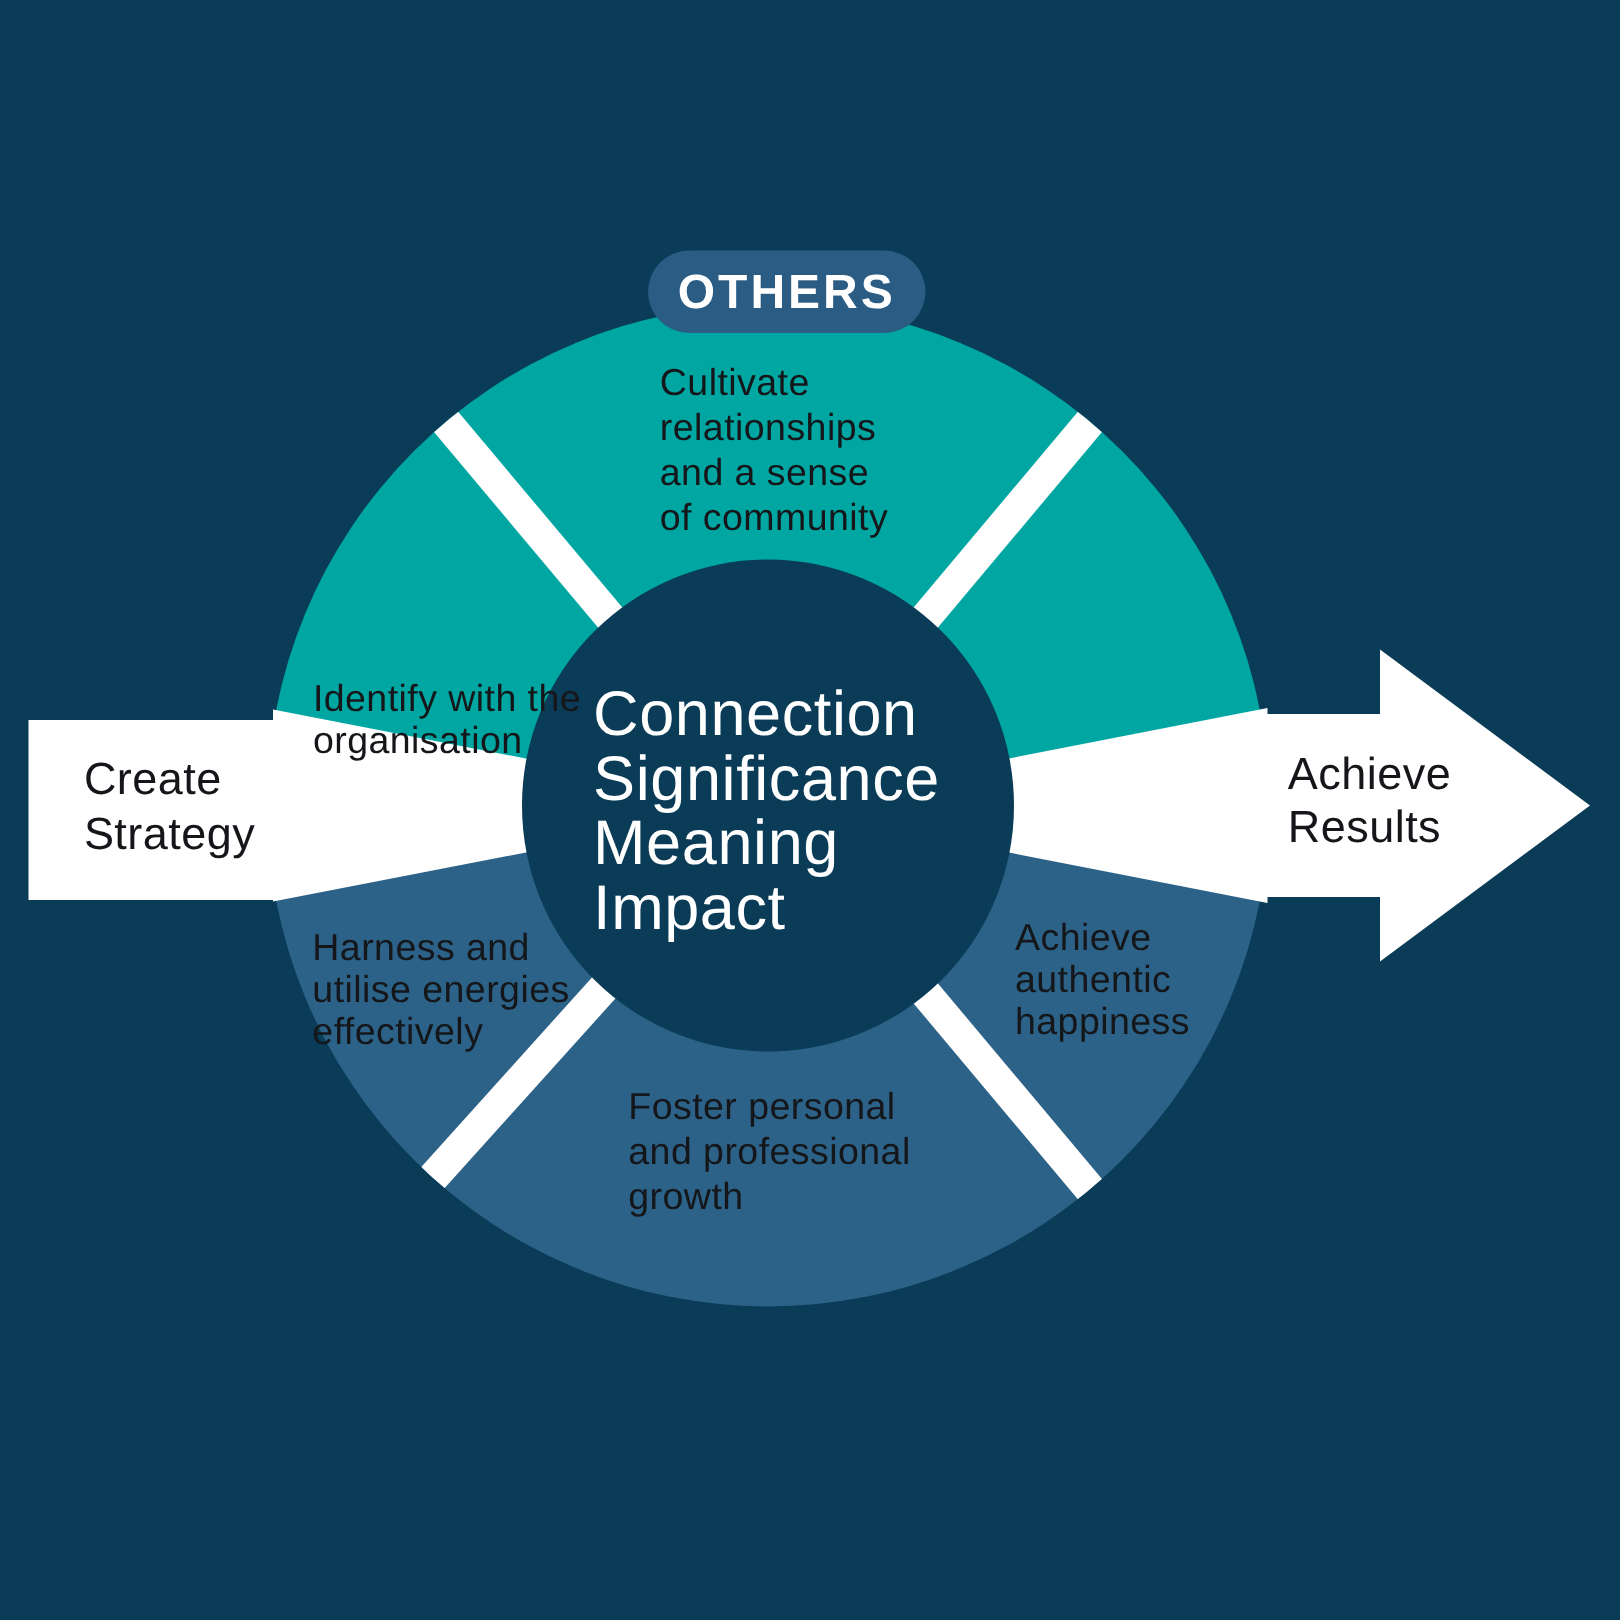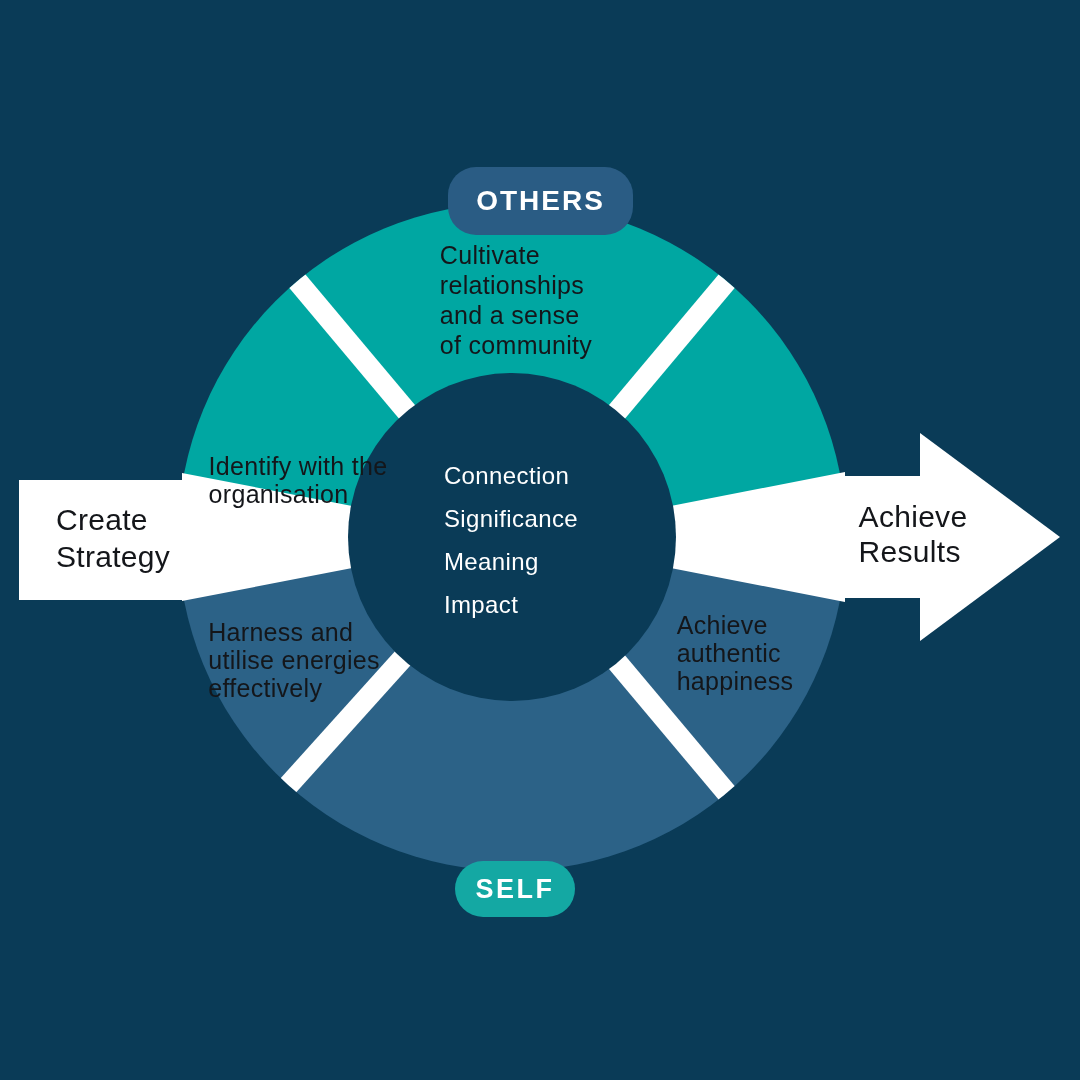--- a/index.html
+++ b/index.html
@@ -24,29 +24,29 @@
   .seg-others-left  {left:298px;top:408px;line-height:28px;margin-top:44px;}
   .seg-others-right {left:735px;top:365px;line-height:29px;}
   .seg-self-left    {left:294px;top:618px;line-height:28px;}
   .seg-self-bottom  {left:513px;top:723px;line-height:30px;}
   .seg-self-right   {left:735px;top:611px;line-height:28px;}
   .arrow-label{font-size:30px;line-height:37px;letter-spacing:.3px;}
   .arrow-left-label {left:113px;top:501px;}
   .arrow-right-label{left:913px;top:499px;line-height:35px;}
   .center-label{
     left:511px;top:454px;color:var(--white);
-    font-size:24px;line-height:43px;letter-spacing:.4px;
+    font-size:42px;line-height:43px;letter-spacing:.4px;
   }
   .pill{
     position:absolute;display:flex;align-items:center;justify-content:center;
     color:var(--white);font-weight:700;
   }
   .pill-others{
-    left:448px;top:167px;width:185px;height:68px;border-radius:28px;
-    background:var(--others_pill_blue);font-size:28px;letter-spacing:2px;
+    left:432px;top:167px;width:185px;height:55px;border-radius:28px;
+    background:var(--others_pill_blue);font-size:32px;letter-spacing:2px;
   }
   .pill-self{
     left:455px;top:861px;width:120px;height:56px;border-radius:28px;
     background:var(--self_pill_teal);font-size:27px;letter-spacing:2.5px;
   }
 </style>
 </head>
 <body>
 
 <div class="stage">
@@ -75,33 +75,33 @@
     <polygon points="512,537 845,472 845,602" style="fill:var(--white)"></polygon>
     <rect x="830" y="476" width="90" height="122" style="fill:var(--white)"></rect>
     <polygon points="920,433 1060,537 920,641" style="fill:var(--white)"></polygon>
 
     <circle cx="512" cy="537" r="164" style="fill:var(--navy)"></circle>
   </svg>
 
   <div class="pill pill-others">
     <span>OTHERS</span>
   </div>
-  <div class="pill pill-self">
-    <span>SELF</span>
-  </div>
 
   <div class="txt seg seg-others-top">Cultivate
 relationships
 and a sense
 of community</div>
   <div class="txt seg seg-others-left">Identify with the
 organisation</div>
   <div class="txt seg seg-self-left">Harness and
 utilise energies
 effectively</div>
+  <div class="txt seg seg-self-bottom">Foster personal
+and professional
+growth</div>
   <div class="txt seg seg-self-right">Achieve
 authentic
 happiness</div>
 
   <div class="txt arrow-label arrow-left-label">Create
 Strategy</div>
   <div class="txt arrow-label arrow-right-label">Achieve
 Results</div>
 
   <div class="txt center-label">Connection

